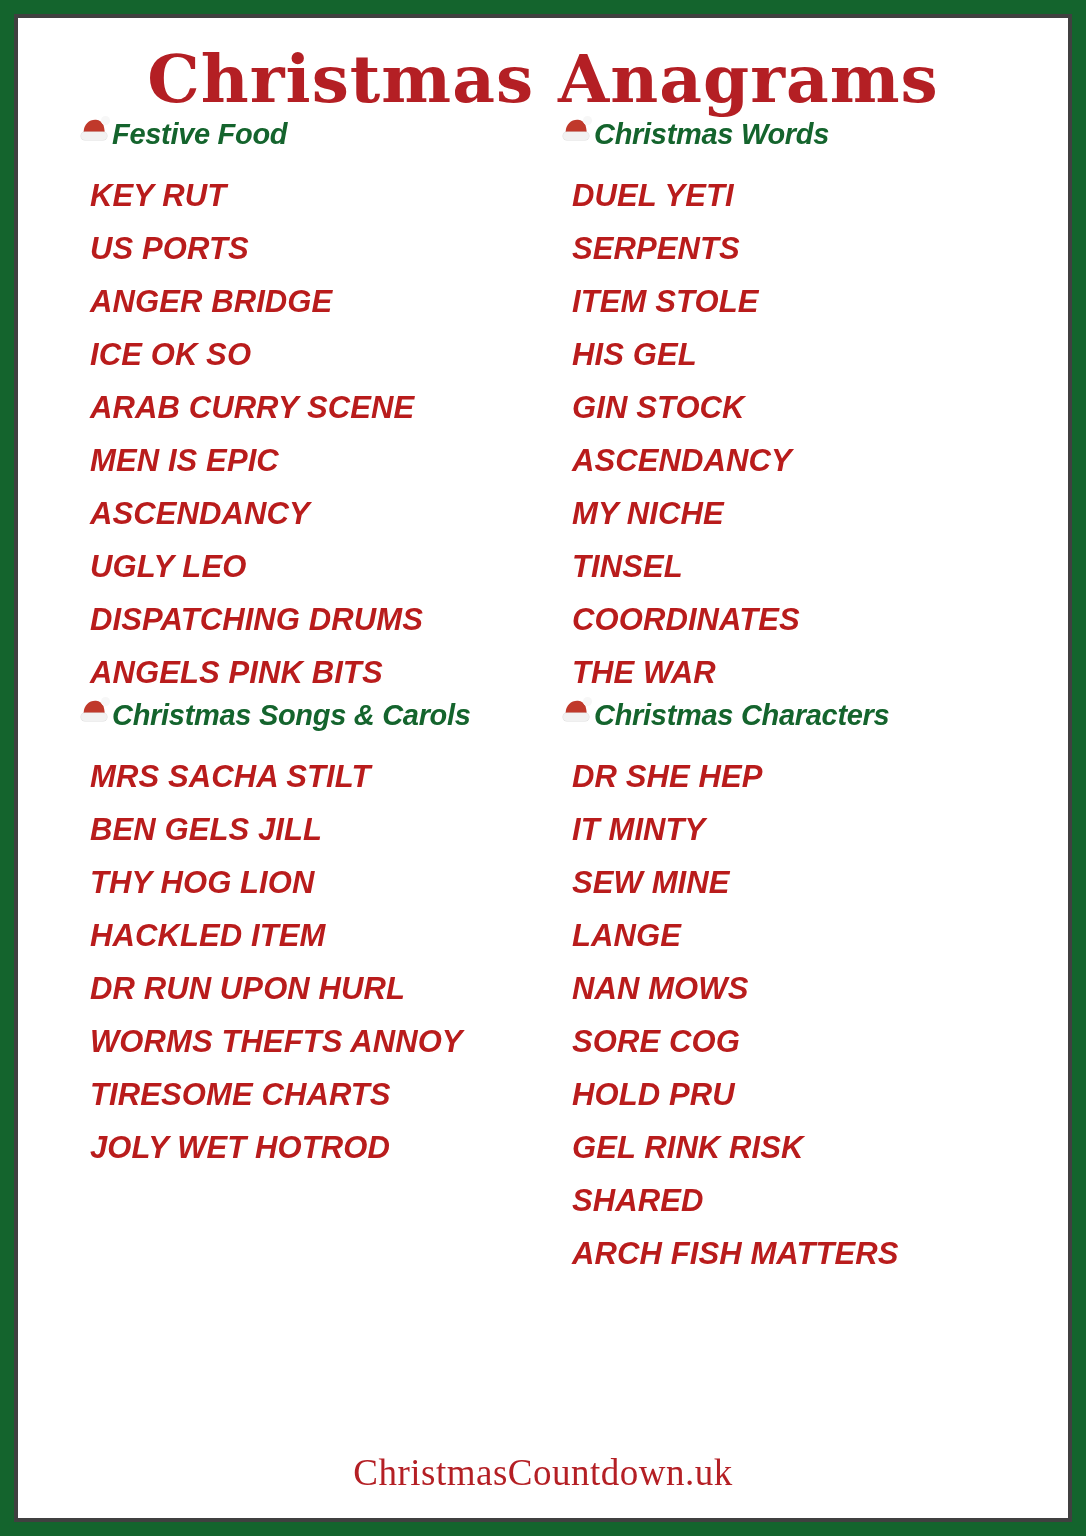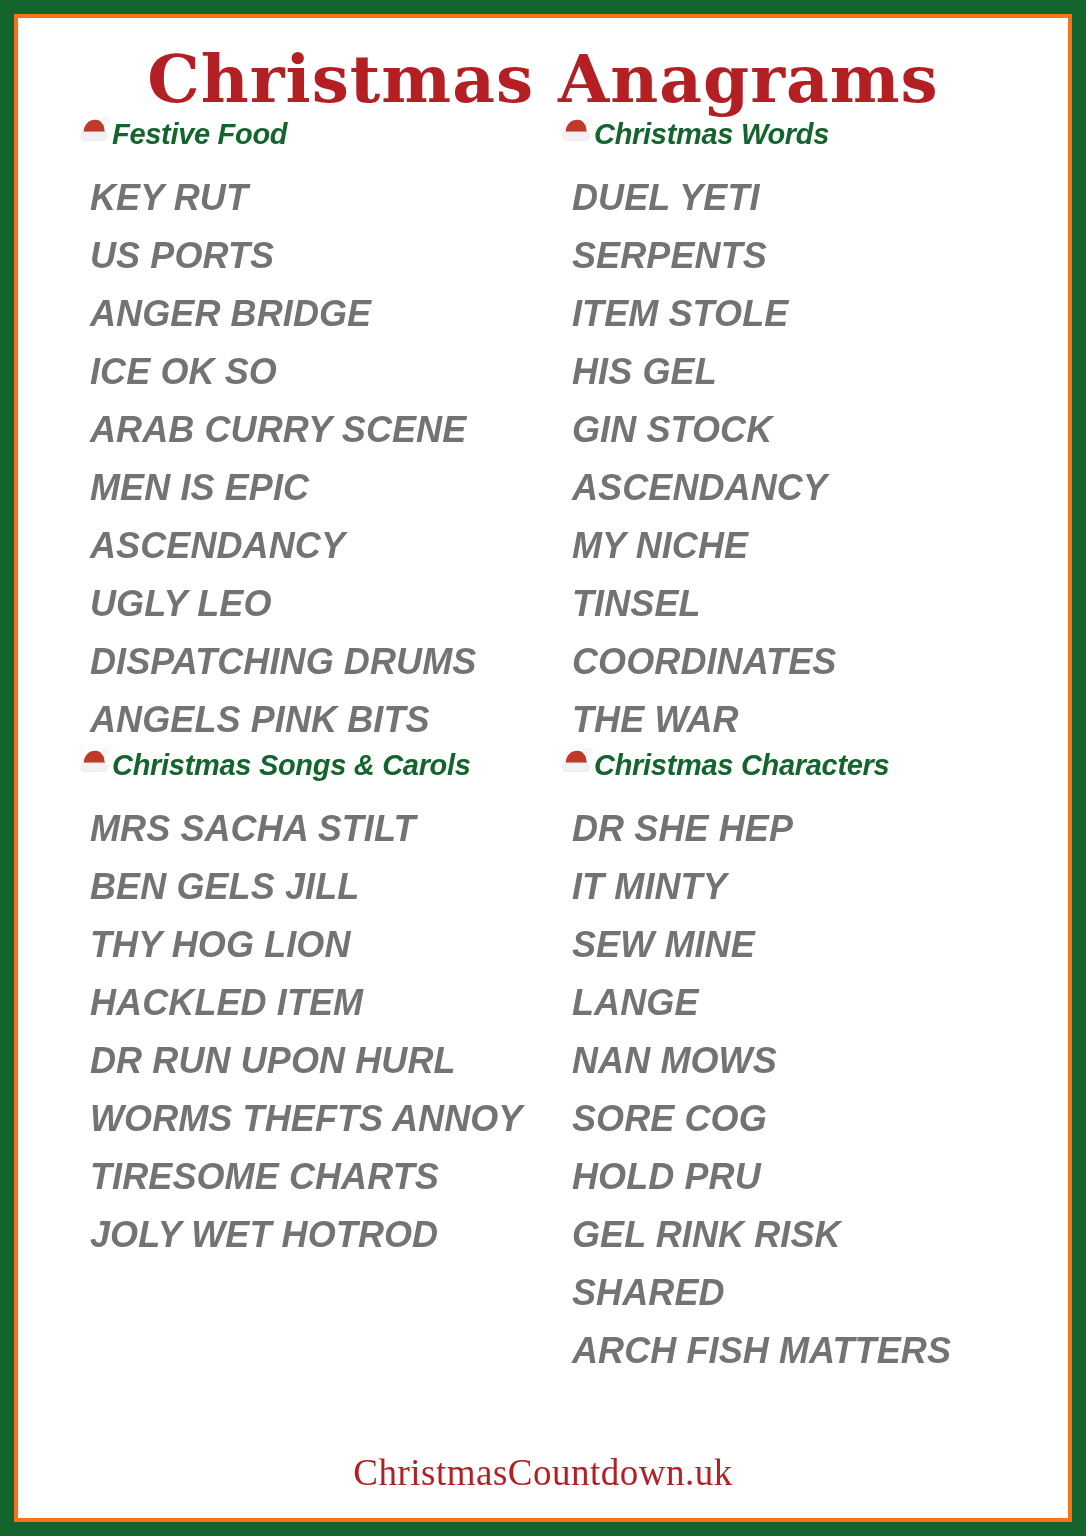--- a/index.html
+++ b/index.html
@@ -22,21 +22,21 @@
     border: 14px solid #14642d;
     padding: 0;
   }
   .inner {
     position: absolute;
     left: 0;
     top: 0;
     right: 0;
     bottom: 0;
     box-sizing: border-box;
-    border: 4px solid #f97316;
+    border: 4px solid #404040;
     padding: 0 48px;
   }
   .title {
     text-align: center;
     color: #b41f24;
     font-family: "DejaVu Serif", serif;
     font-size: 66px;
     font-weight: bold;
     letter-spacing: 1px;
     margin: 28px 0 6px 0;
@@ -101,23 +101,23 @@
     font-weight: bold;
     letter-spacing: -0.3px;
     white-space: nowrap;
   }
   .clue-list {
     list-style: none;
     margin: 0;
     padding: 0 0 0 10px;
   }
   .clue {
-    font-size: 36px;
+    font-size: 31px;
     font-weight: bold;
-    color: #737373;
+    color: #b91c1c;
     line-height: 1.0;
     padding: 11px 0;
     letter-spacing: 0.1px;
   }
   .footer {
     position: absolute;
     left: 0;
     right: 0;
     bottom: 24px;
     text-align: center;

